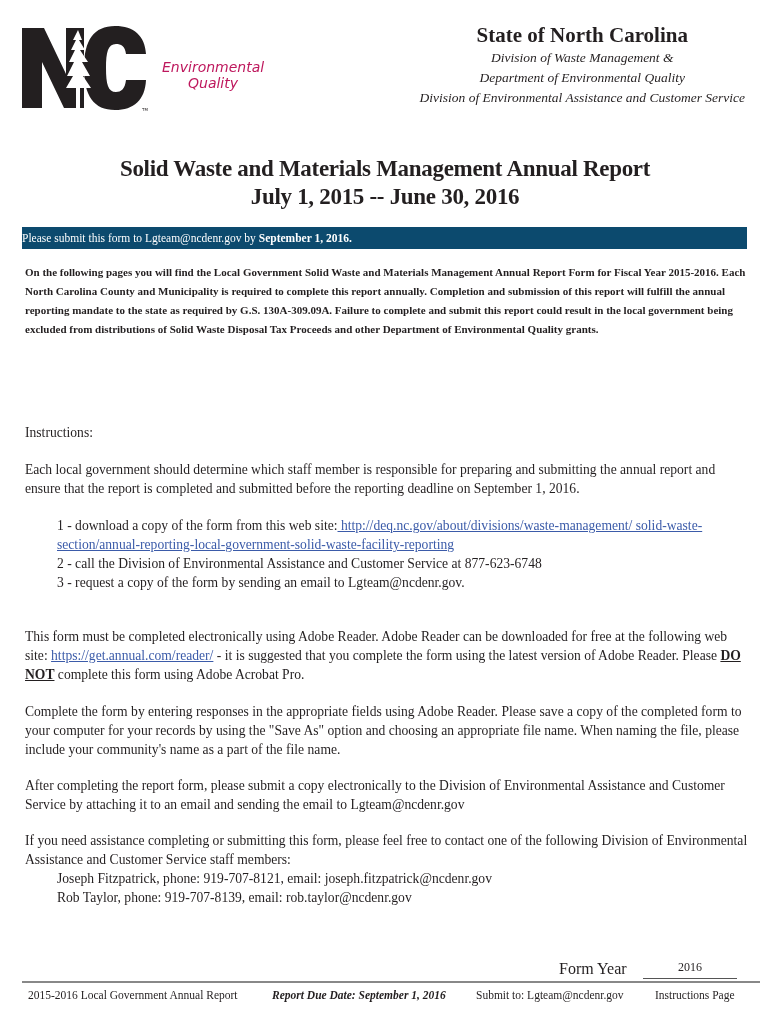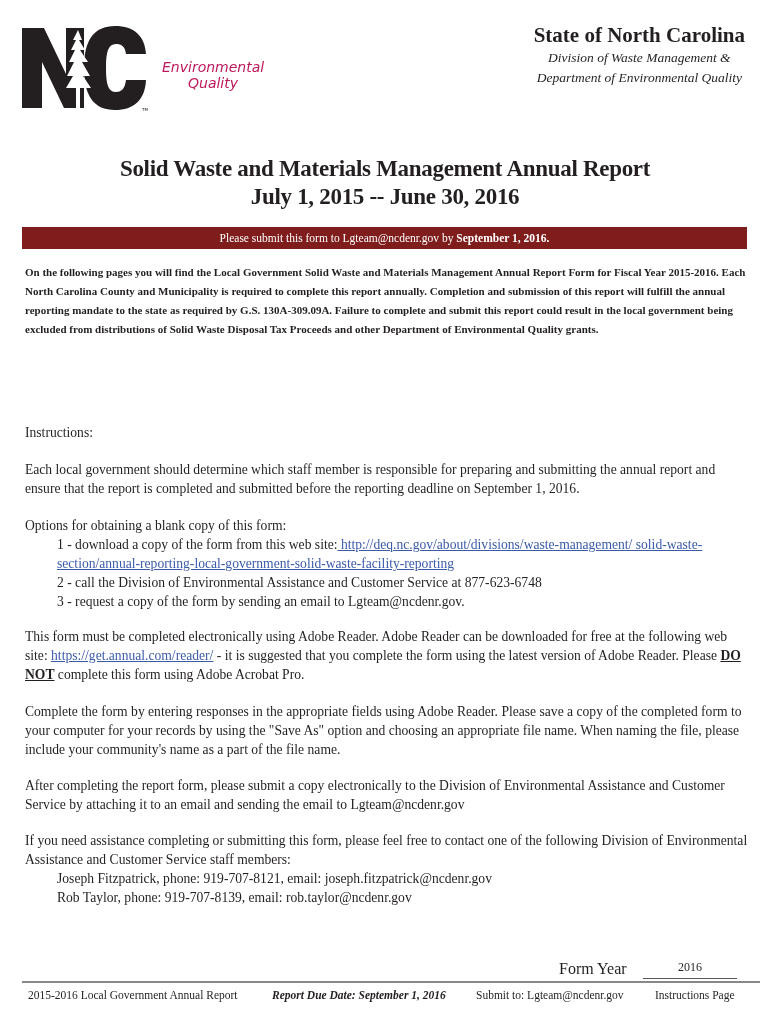--- a/index.html
+++ b/index.html
@@ -16,22 +16,22 @@
   
   .hdr { right: 25px; top: 22px; text-align: center; }
   .hdr-title { font-weight: bold; font-size: 21px; line-height: 26px; }
   .hdr-line { font-style: italic; font-size: 13.5px; line-height: 20px; }
 
   
   .title { left: 0; width: 770px; top: 155px; text-align: center; font-weight: bold;
            font-size: 23px; line-height: 28px; letter-spacing: -0.3px; }
 
   
-  .bar { left: 22px; top: 227px; width: 725px; height: 22px; background: #7f1d1d;
-         color: #ffffff; font-size: 11.5px; line-height: 22px; text-align: center; }
+  .bar { left: 22px; top: 227px; width: 725px; height: 22px; background: #0c4a6e;
+         color: #ffffff; font-size: 11.5px; line-height: 22px; }
   .bar b { font-weight: bold; }
 
   
   .intro { left: 25px; top: 263px; width: 725px; font-weight: bold; font-size: 11px;
            line-height: 19px; }
 
   .p { left: 25px; width: 725px; font-size: 13.6px; line-height: 19px; }
   .indent { padding-left: 32px; }
   a.link { color: #3b5ba9; text-decoration: underline; }
   .dn { font-weight: bold; text-decoration: underline; }
@@ -63,39 +63,39 @@
 </div>
 <div class="abs logo-sub">
   <span>Environmental</span>
   <span class="l2">Quality</span>
 </div>
 
 <div class="abs hdr">
   <div class="hdr-title">State of North Carolina</div>
   <div class="hdr-line">Division of Waste Management &amp;</div>
   <div class="hdr-line">Department of Environmental Quality</div>
+  <div class="hdr-line">Division of Environmental Assistance and Customer Service</div>
 </div>
 
 <div class="abs title">
   <div>Solid Waste and Materials Management Annual Report</div>
   <div>July 1, 2015 -- June 30, 2016</div>
 </div>
 
 <div class="abs bar">
   <span>Please submit this form to Lgteam@ncdenr.gov by </span><b>September 1, 2016.</b>
 </div>
 
 <div class="abs intro">On the following pages you will find the Local Government Solid Waste and Materials Management Annual Report Form for Fiscal Year 2015-2016.  Each North Carolina County and Municipality is required to complete this report annually.  Completion and submission of this report will fulfill the annual reporting mandate to the state as required by G.S. 130A-309.09A.  Failure to complete and submit this report could result in the local government being excluded from distributions of Solid Waste Disposal Tax Proceeds and other Department of Environmental Quality grants.</div>
 
 <div class="abs p" style="top:423px;">Instructions:</div>
 
 <div class="abs p" style="top:460px;">Each local government should determine which staff member is responsible for preparing and submitting the annual report and ensure that the report is completed and submitted before the reporting deadline on September 1, 2016.</div>
 
 <div class="abs p" style="top:516px;">
-  <div>Options for obtaining a blank copy of this form:</div>
   <div class="indent">
     <span>1 - download a copy of the form from this web site:</span><a class="link"> http://deq.nc.gov/about/divisions/waste-management/ solid-waste-section/annual-reporting-local-government-solid-waste-facility-reporting</a>
   </div>
   <div class="indent">2 - call the Division of Environmental Assistance and Customer Service at 877-623-6748</div>
   <div class="indent">3 - request a copy of the form by sending an email to Lgteam@ncdenr.gov.</div>
 </div>
 
 <div class="abs p" style="top:627px;">
   <span>This form must be completed electronically using Adobe Reader.  Adobe Reader can be downloaded for free at the following web site: </span><a class="link">https://get.annual.com/reader/</a><span> - it is suggested that you complete the form using the latest version of Adobe Reader.  Please </span><span class="dn">DO NOT</span><span> complete this form using Adobe Acrobat Pro.</span>
 </div>

